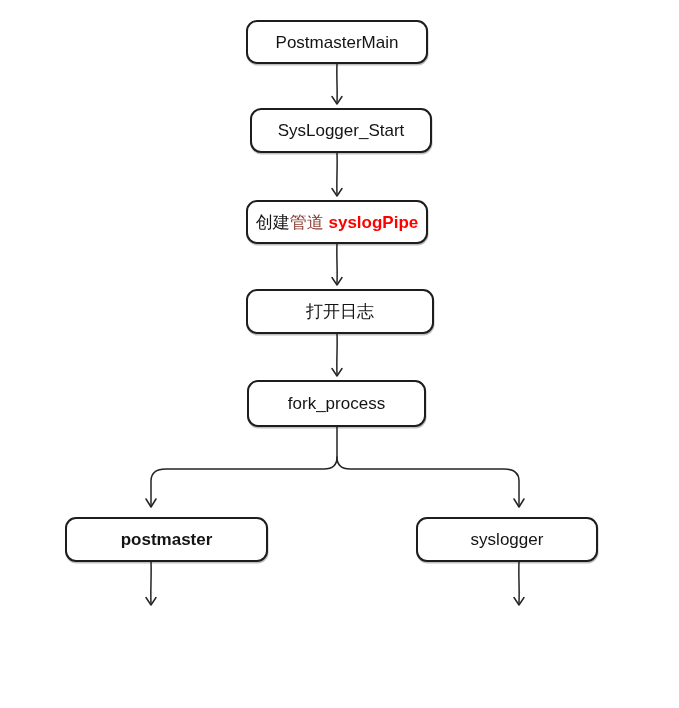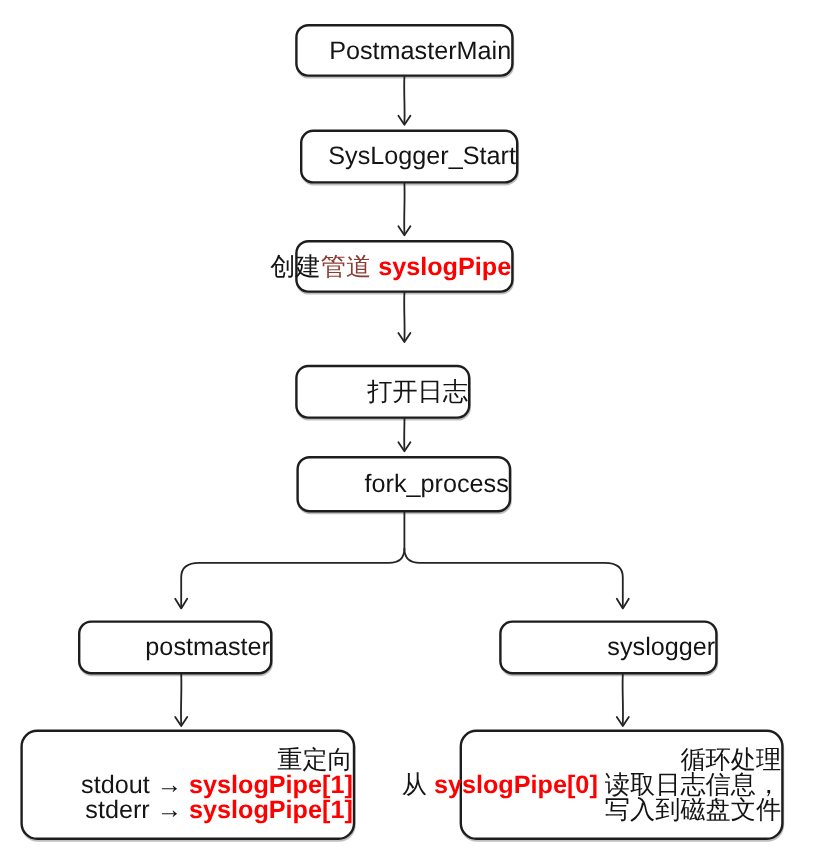--- a/index.html
+++ b/index.html
@@ -23,24 +23,24 @@
   }
   .node{
     position:absolute;
     z-index:2;
     background:#ffffff;
     border:2px solid #1d1d1d;
     border-radius:11px;
     box-shadow:0.5px 1.5px 0 rgba(25,25,25,0.28);
     display:flex;
     flex-direction:column;
-    align-items:flex-end;
+    align-items:center;
     justify-content:center;
     text-align:center;
-    font-size:21px;
+    font-size:17px;
     color:#141414;
     line-height:21px;
     box-sizing:border-box;
   }
   .node.big{border-radius:14px;}
   .red{color:#ff0000;font-weight:bold;}
   .darkred{color:#8c3b33;}
   .line{white-space:pre;}
 </style>
 </head>
@@ -88,41 +88,31 @@
   </div>
 
   <div class="node" style="left:250px;top:108px;width:182px;height:45px;">
     <span class="line">SysLogger_Start</span>
   </div>
 
   <div class="node" style="left:246px;top:200px;width:182px;height:44px;">
     <span class="line"><span>创建</span><span class="darkred">管道</span><span class="red"> syslogPipe</span></span>
   </div>
 
-  <div class="node" style="left:246px;top:289px;width:146px;height:45px;margin-top:15px;">
+  <div class="node" style="left:246px;top:289px;width:188px;height:45px;">
     <span class="line">打开日志</span>
   </div>
 
   <div class="node" style="left:247px;top:380px;width:179px;height:47px;">
     <span class="line">fork_process</span>
   </div>
 
-  <div class="node" style="left:65px;top:517px;width:162px;height:45px;">
+  <div class="node" style="left:65px;top:517px;width:203px;height:45px;font-weight:bold;">
     <span class="line">postmaster</span>
   </div>
 
   <div class="node" style="left:416px;top:517px;width:182px;height:45px;">
     <span class="line">syslogger</span>
   </div>
 
-  <div class="node big" style="left:17px;top:608px;width:279px;height:92px;">
-    <span class="line">重定向</span>
-    <span class="line"><span>stdout → </span><span class="red">syslogPipe[1]</span></span>
-    <span class="line"><span>stderr → </span><span class="red">syslogPipe[1]</span></span>
-  </div>
 
-  <div class="node big" style="left:383px;top:608px;width:270px;height:92px;">
-    <span class="line">循环处理</span>
-    <span class="line"><span>从 </span><span class="red">syslogPipe[0]</span><span> 读取日志信息，</span></span>
-    <span class="line">写入到磁盘文件</span>
-  </div>
 
 </div>
 
 </body></html>

